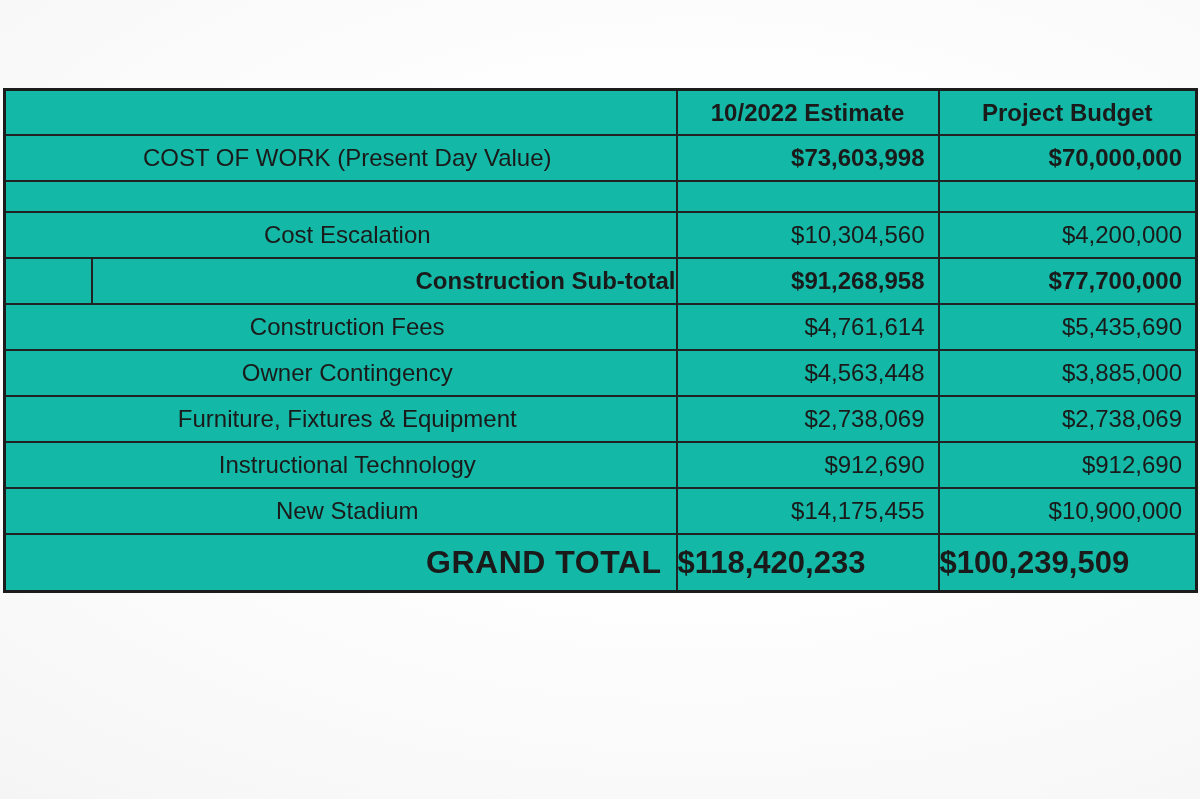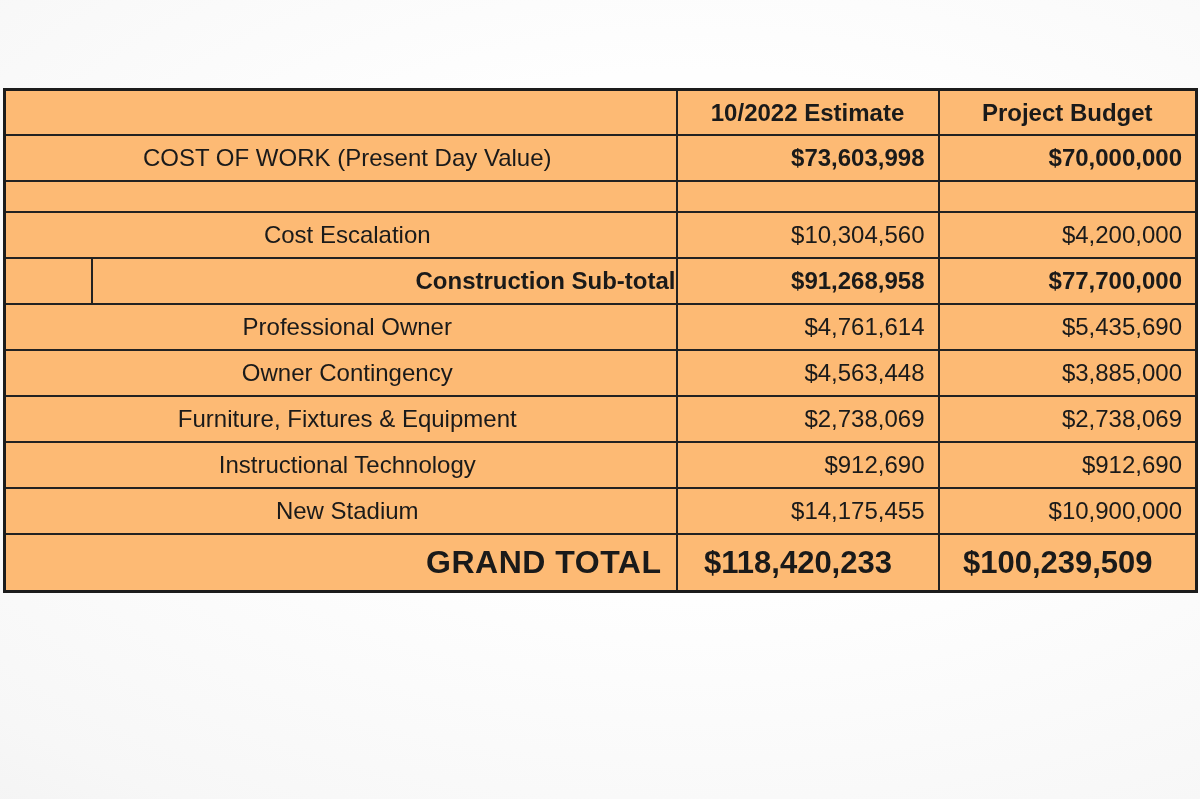--- a/index.html
+++ b/index.html
@@ -19,21 +19,21 @@
     width: 1200px;
     height: 799px;
   }
   table.budget-table {
     position: absolute;
     left: 3px;
     top: 88px;
     width: 1192px;
     border-collapse: collapse;
     table-layout: fixed;
-    background: #fdba74;
+    background: #14b8a6;
     border: 3px solid #1c1c1c;
     color: #1a1a1a;
   }
   td {
     border: 2px solid #222222;
     padding: 0;
     vertical-align: middle;
     overflow: hidden;
     white-space: nowrap;
   }
@@ -73,21 +73,21 @@
     font-weight: bold;
     font-size: 32px;
     text-align: right;
     padding-right: 14px;
     letter-spacing: 0.5px;
     margin-left: 48px;
   }
   .cell-grandval {
     font-weight: bold;
     font-size: 31px;
-    text-align: center;
+    text-align: left;
     padding-right: 19px;
   }
 </style>
 </head>
 <body>
 
 <div class="stage">
   <table class="budget-table">
     <colgroup>
       <col style="width:87px">
@@ -123,21 +123,21 @@
     </tr>
 
     <tr class="r-subtotal">
       <td class="cell-stub"></td>
       <td class="cell-sublabel">Construction Sub-total</td>
       <td class="cell-val bold">$91,268,958</td>
       <td class="cell-val bold">$77,700,000</td>
     </tr>
 
     <tr class="r-item">
-      <td colspan="2" class="cell-label">Professional Owner</td>
+      <td colspan="2" class="cell-label">Construction Fees</td>
       <td class="cell-val">$4,761,614</td>
       <td class="cell-val">$5,435,690</td>
     </tr>
 
     <tr class="r-item">
       <td colspan="2" class="cell-label">Owner Contingency</td>
       <td class="cell-val">$4,563,448</td>
       <td class="cell-val">$3,885,000</td>
     </tr>
 

